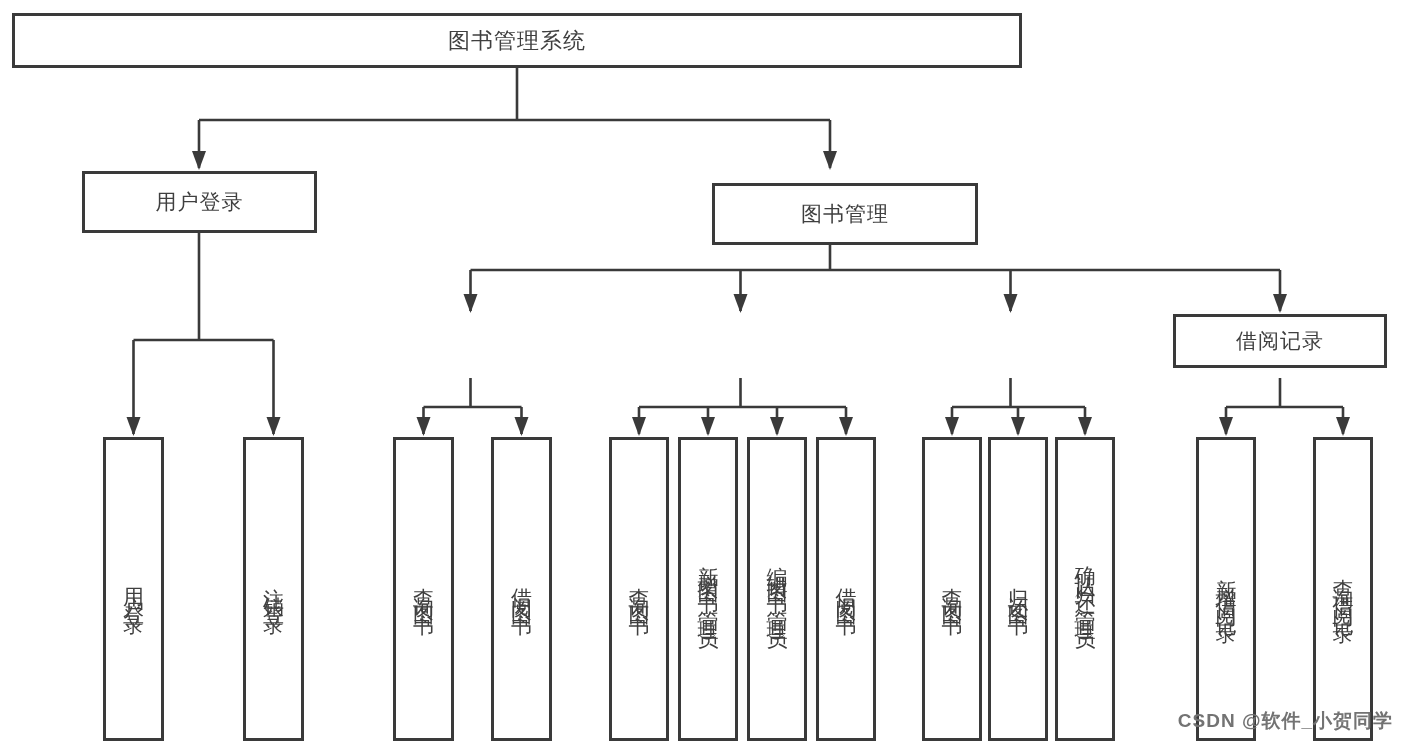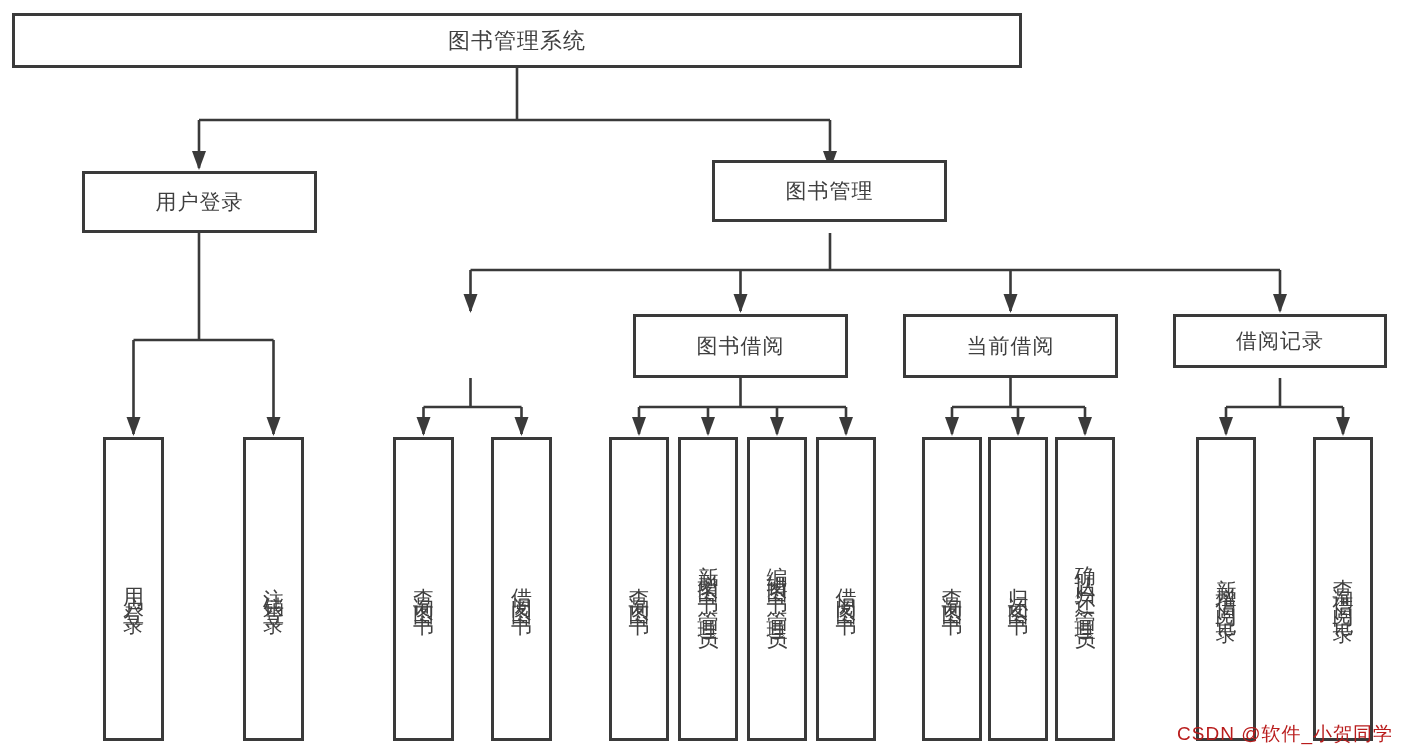--- a/index.html
+++ b/index.html
@@ -14,23 +14,23 @@
     border:3px solid #3a3a3a;background:#ffffff;
     display:flex;align-items:center;justify-content:center;
     color:#3f3f3f;font-size:21px;letter-spacing:1px;
   }
   .node .vtext{
     writing-mode:vertical-rl;text-orientation:mixed;
     letter-spacing:9px;white-space:nowrap;
   }
   .root-label{font-size:22px;}
   .watermark{
-    position:absolute;right:12px;bottom:0;
-    color:#b91c1c;font-size:19px;letter-spacing:1px;
-    user-select:none;pointer-events:none;
+    position:absolute;right:12px;bottom:13px;
+    color:#737373;font-size:19px;letter-spacing:1px;
+    user-select:none;pointer-events:none;font-weight:bold;
   }
 </style>
 </head>
 <body>
 
 <div class="stage">
 
   <svg class="connectors" viewBox="0 0 1405 747" aria-hidden="true">
     <g stroke="#3a3a3a" stroke-width="2.6" fill="none">
       <path d="M517,68 V120 M199,120 H830 M199,120 V168 M830,120 V168"></path>
@@ -64,30 +64,24 @@
     </g>
   </svg>
 
   <div class="node" style="left:12px;top:13px;width:1010px;height:55px">
     <span class="root-label">图书管理系统</span>
   </div>
 
   <div class="node" style="left:82px;top:171px;width:235px;height:62px">
     <span>用户登录</span>
   </div>
-  <div class="node" style="left:712px;top:160px;width:235px;height:62px">
+  <div class="node" style="left:712px;top:183px;width:266px;height:62px">
     <span>图书管理</span>
   </div>
 
-  <div class="node" style="left:633px;top:314px;width:215px;height:64px">
-    <span>图书借阅</span>
-  </div>
-  <div class="node" style="left:903px;top:314px;width:215px;height:64px">
-    <span>当前借阅</span>
-  </div>
   <div class="node" style="left:1173px;top:314px;width:214px;height:54px">
     <span>借阅记录</span>
   </div>
 
   <div class="node" style="left:103px;top:437px;width:61px;height:304px">
     <span class="vtext">用户登录</span>
   </div>
   <div class="node" style="left:243px;top:437px;width:61px;height:304px">
     <span class="vtext">注销登录</span>
   </div>

